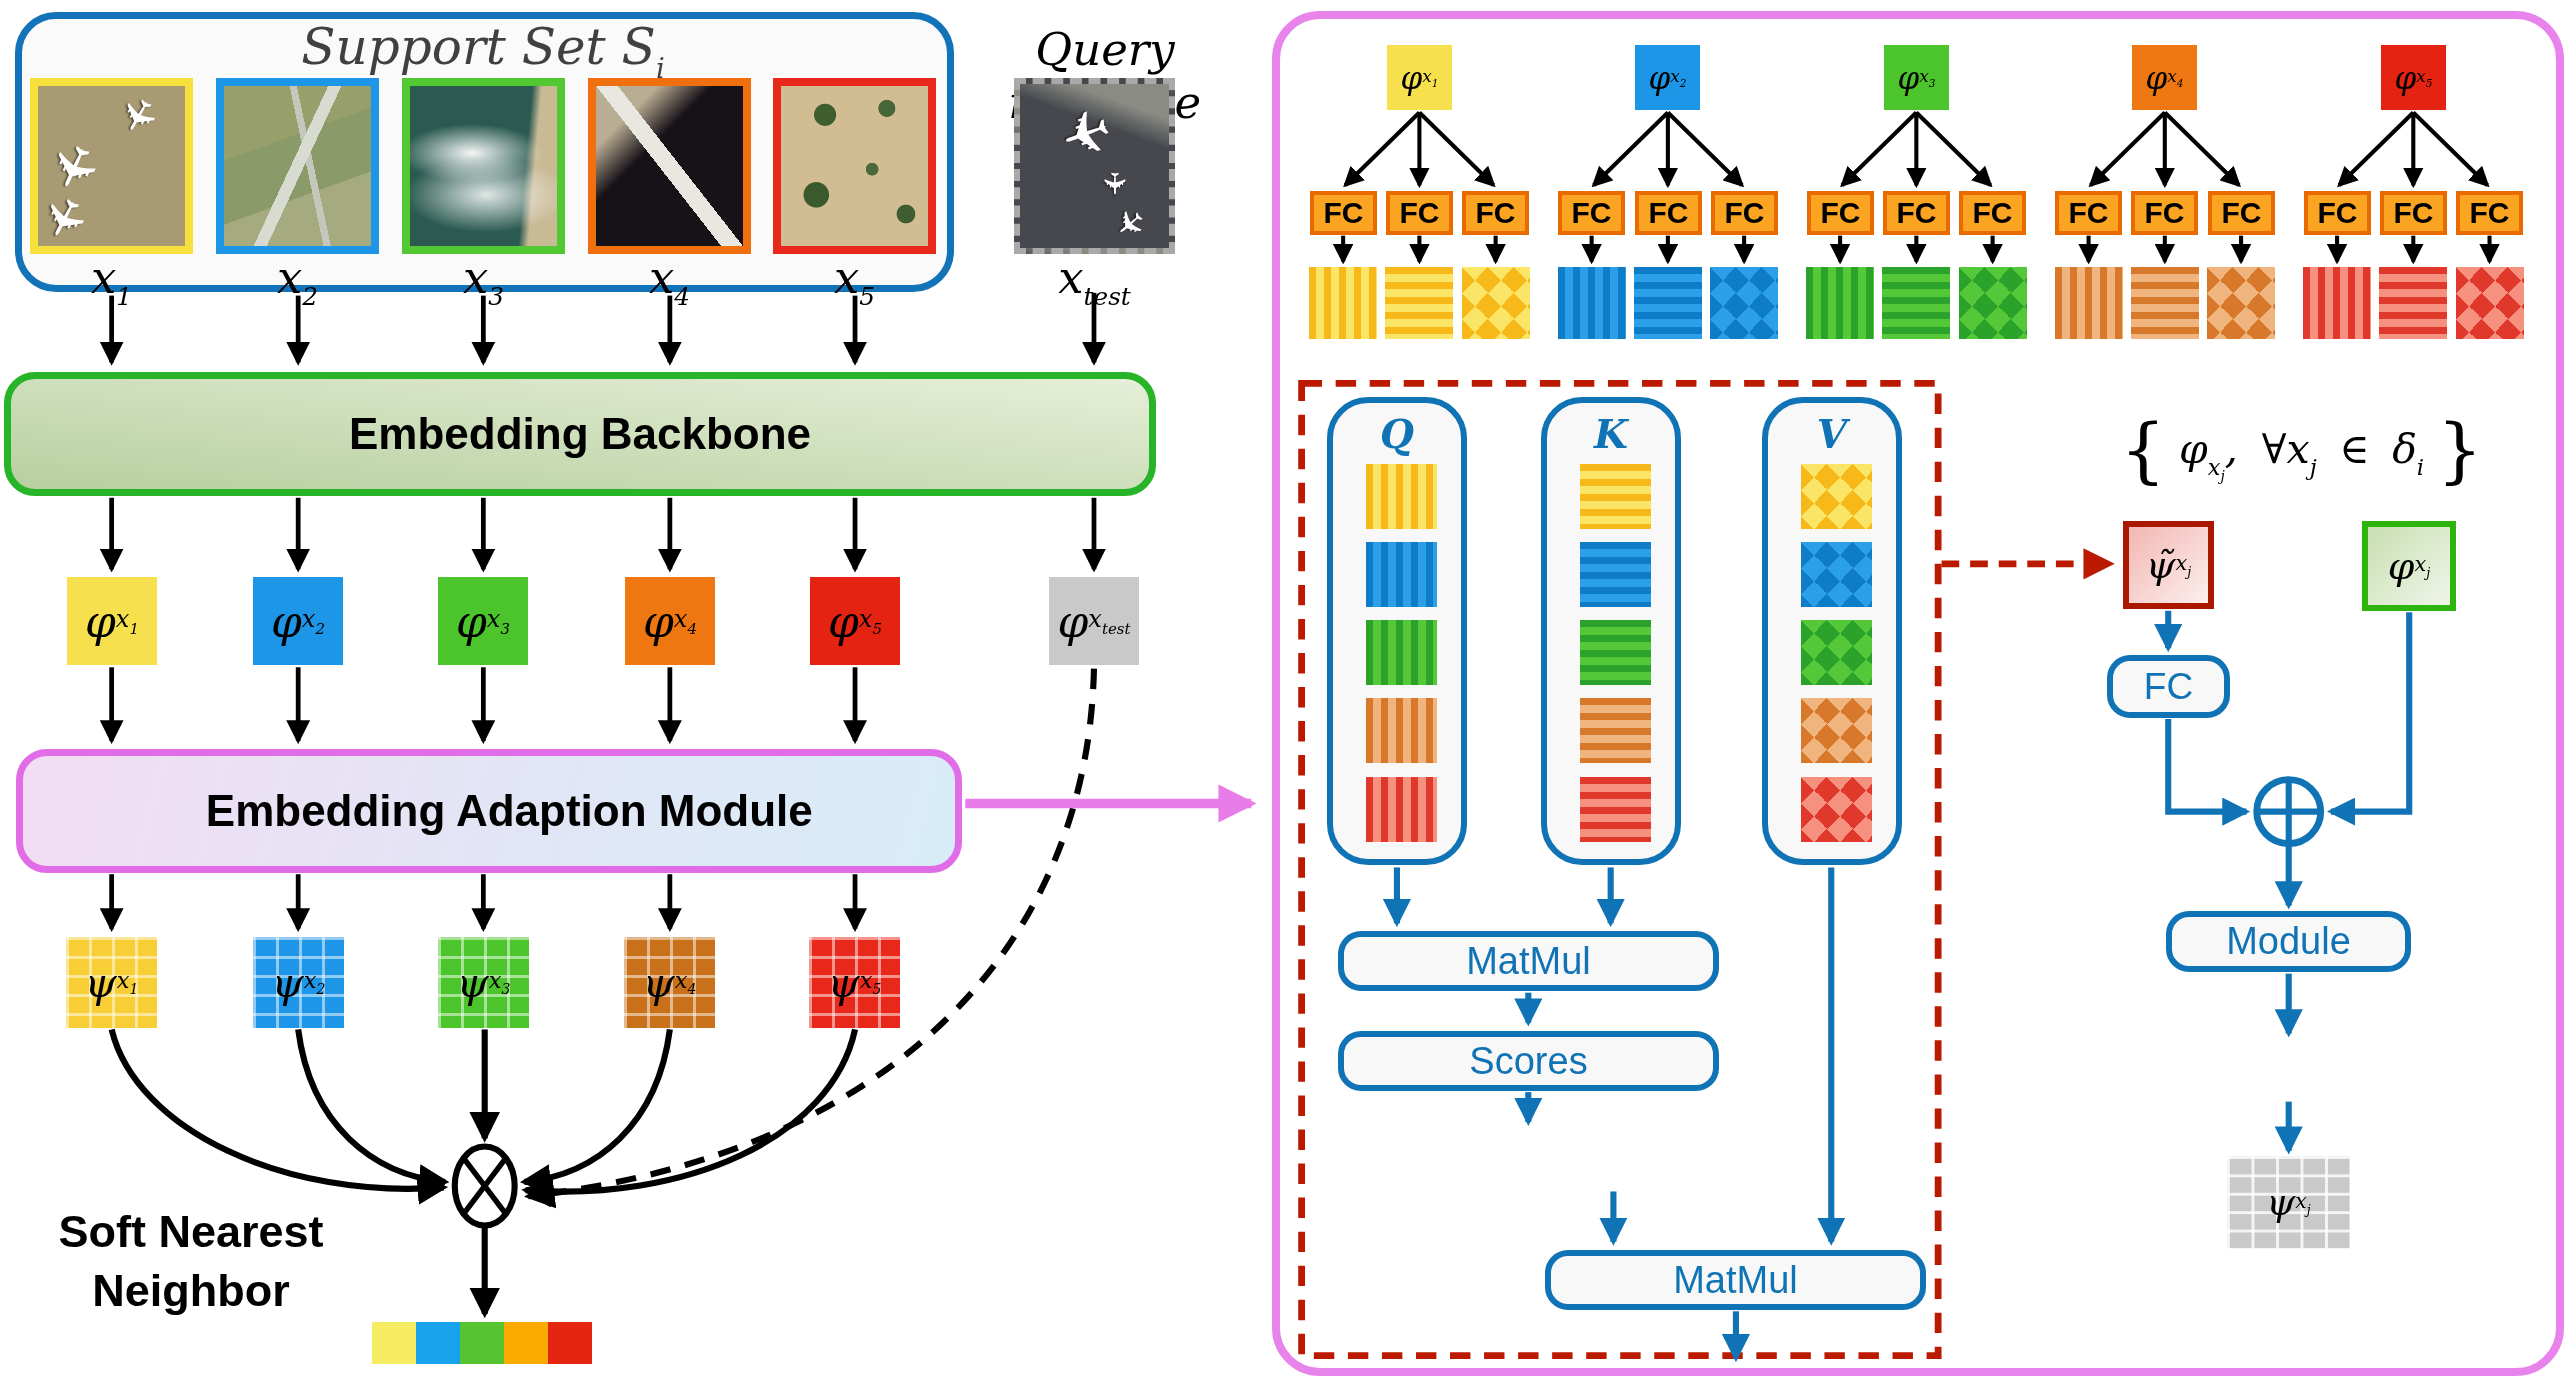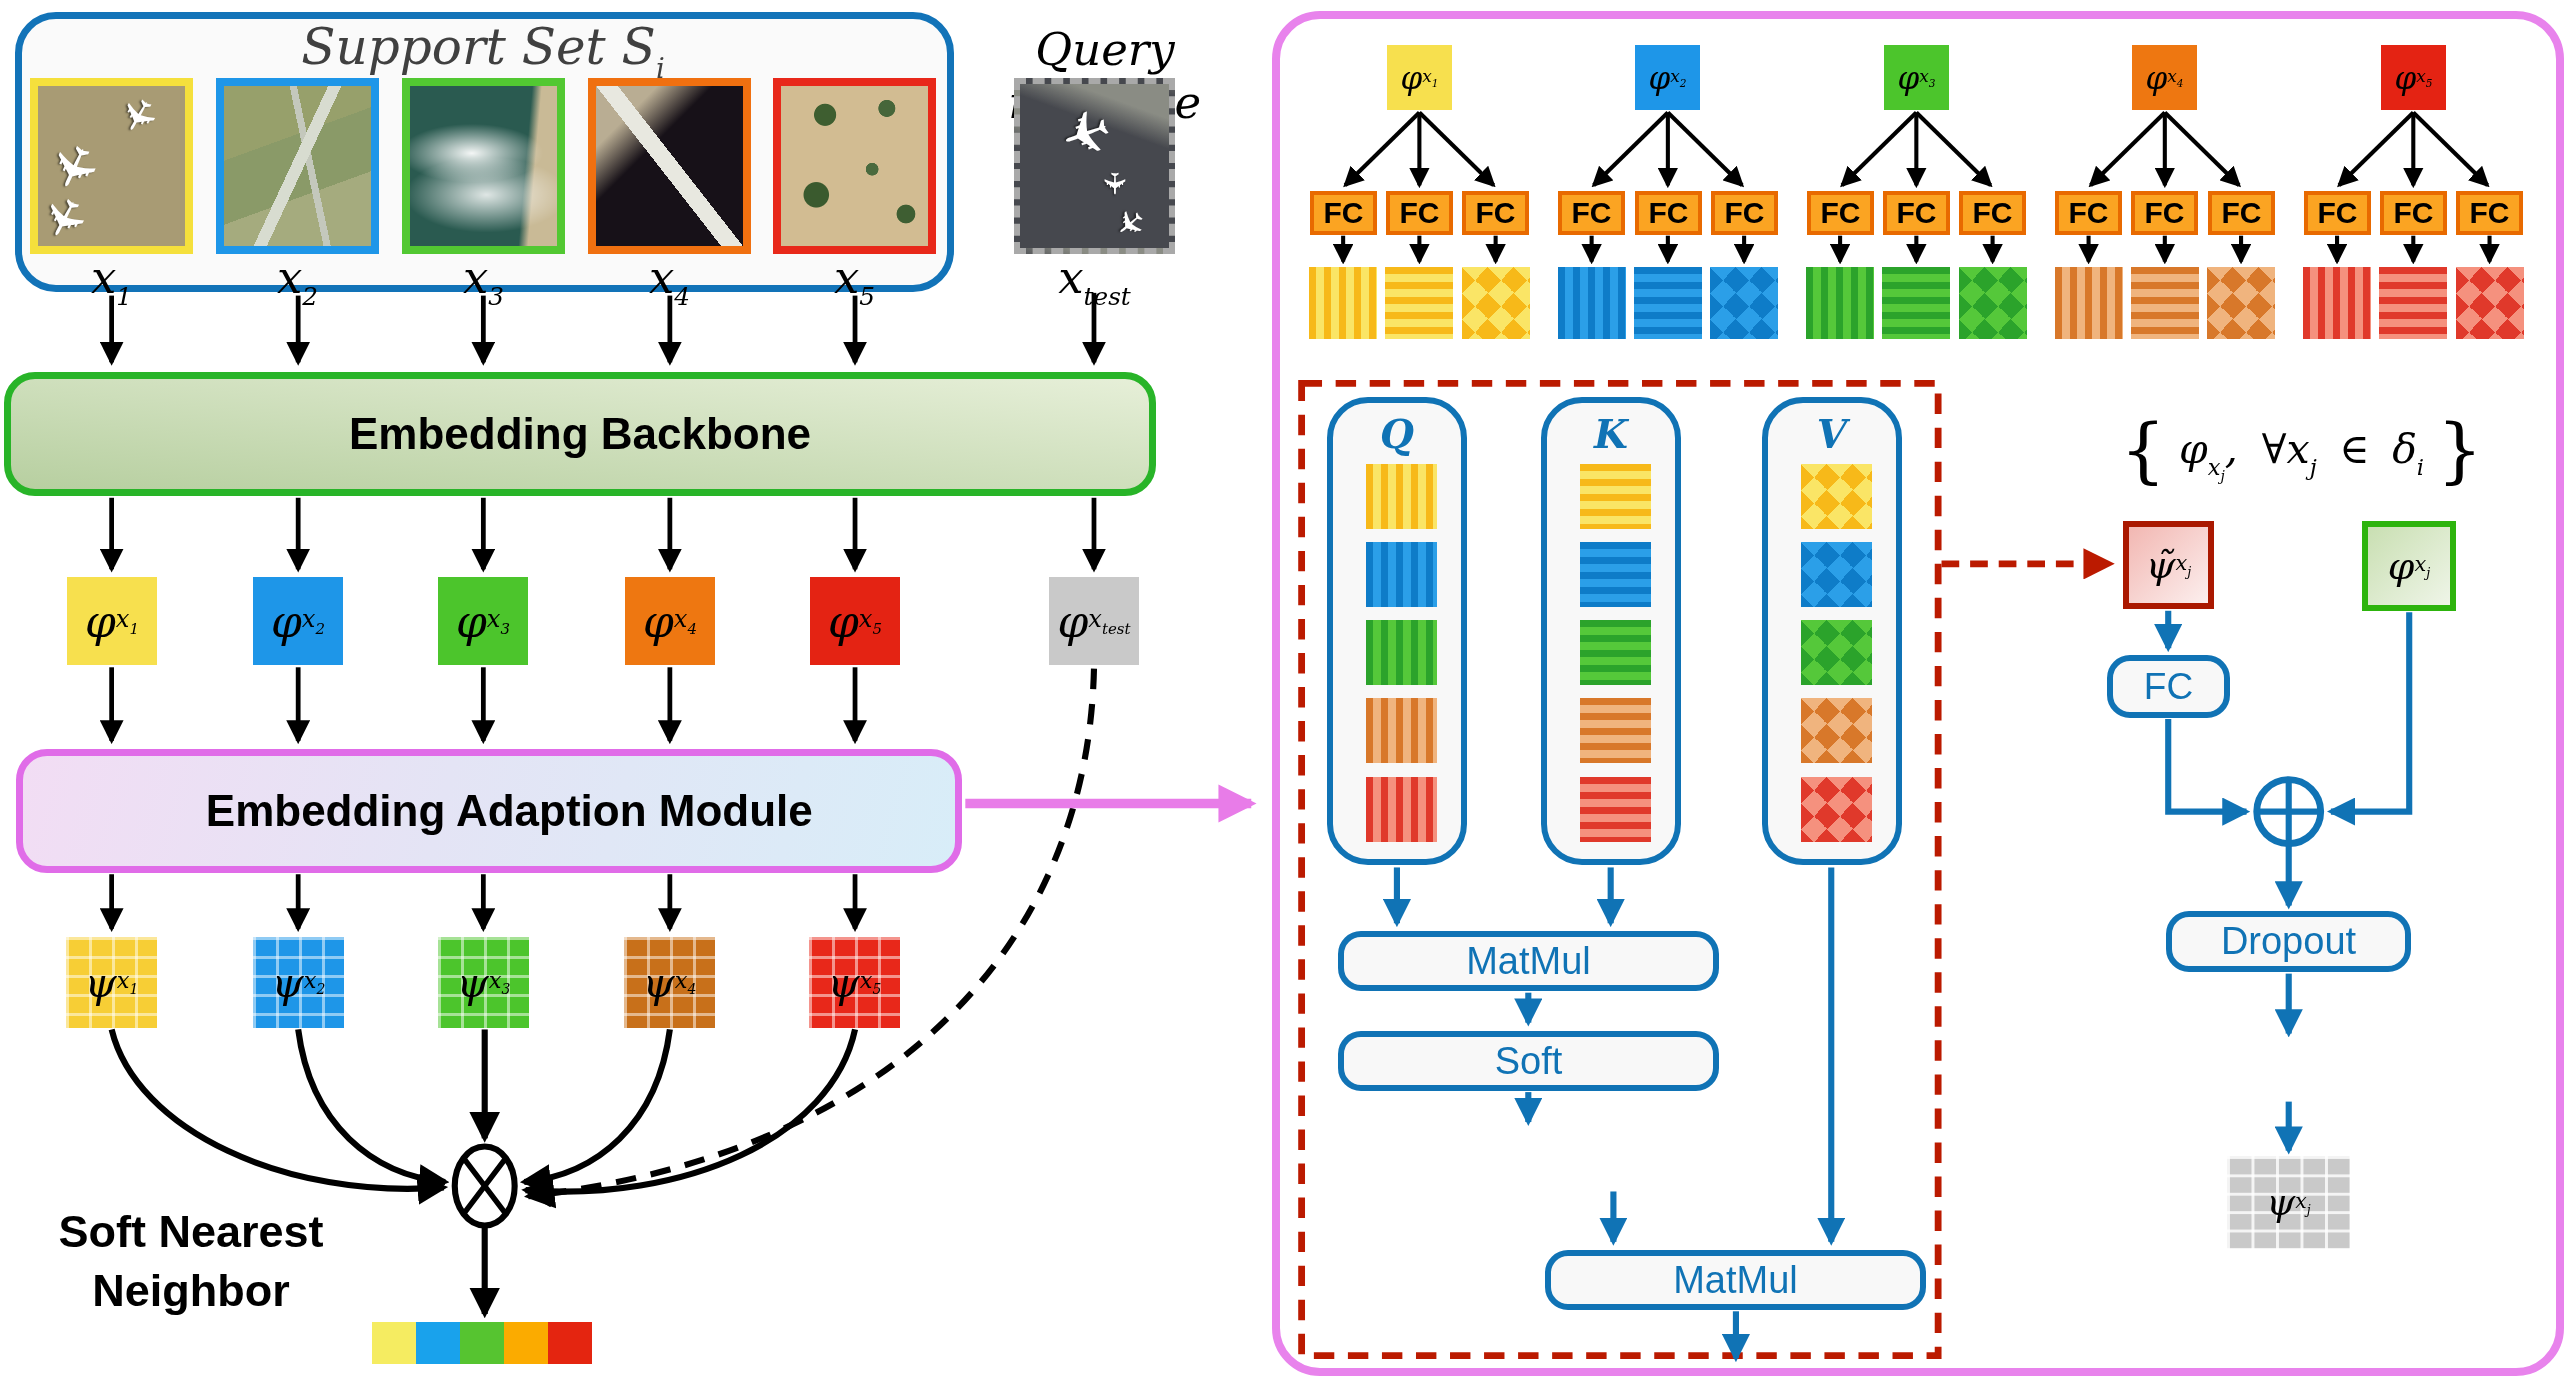--- a/index.html
+++ b/index.html
@@ -282,21 +282,21 @@
     <div class="qkv-sq pat-d c-blue" style="top:139px;"></div>
     <div class="qkv-sq pat-d c-green" style="top:217px;"></div>
     <div class="qkv-sq pat-d c-orange" style="top:295px;"></div>
     <div class="qkv-sq pat-d c-red" style="top:374px;"></div>
   </div>
 
   <div class="ab cc bluebox" style="left:1338px;top:931px;width:381px;height:60px;">
       <span>MatMul</span>
     </div>
   <div class="ab cc bluebox" style="left:1338px;top:1031px;width:381px;height:60px;">
-      <span>Soft</span>
+      <span>Scores</span>
     </div>
   <div class="ab cc bluebox" style="left:1545px;top:1250px;width:381px;height:60px;">
       <span>MatMul</span>
     </div>
 
   <div class="ab formula math">
     <span class="brace">{</span>
     <span>φ</span><span class="sub"><span>x</span><span class="sub2">j</span></span><span>,</span>
     <span style="margin-left:11px;">∀x</span><span class="sub">j</span>
     <span style="margin:0 9.5px;">∈</span>
@@ -308,21 +308,21 @@
       <span class="sub"><span>x</span><span class="sub2">j</span></span>
     </div>
   <div class="ab cc math smallsq phi-j-box" style="left:2362px;top:521px;width:94px;height:90px;">
       <span>φ</span>
       <span class="sub"><span>x</span><span class="sub2">j</span></span>
     </div>
   <div class="ab cc bluebox" style="left:2107px;top:655px;width:123px;height:63px;font-size:37px;">
       <span>FC</span>
     </div>
   <div class="ab cc bluebox" style="left:2166px;top:911px;width:245px;height:61px;">
-      <span>Dropout</span>
+      <span>Module</span>
     </div>
   <div class="ab cc math psi-gray">
       <span>ψ</span>
       <span class="sub"><span>x</span><span class="sub2">j</span></span>
     </div>
 
   <svg width="2576" height="1387" viewBox="0 0 3784 2037">
     <defs>
       <marker id="ahk" viewBox="0 0 10 10" refX="8.6" refY="5" markerWidth="5" markerHeight="5" orient="auto">
           <path d="M0,0L10,5L0,10Z" fill="#000"></path>

